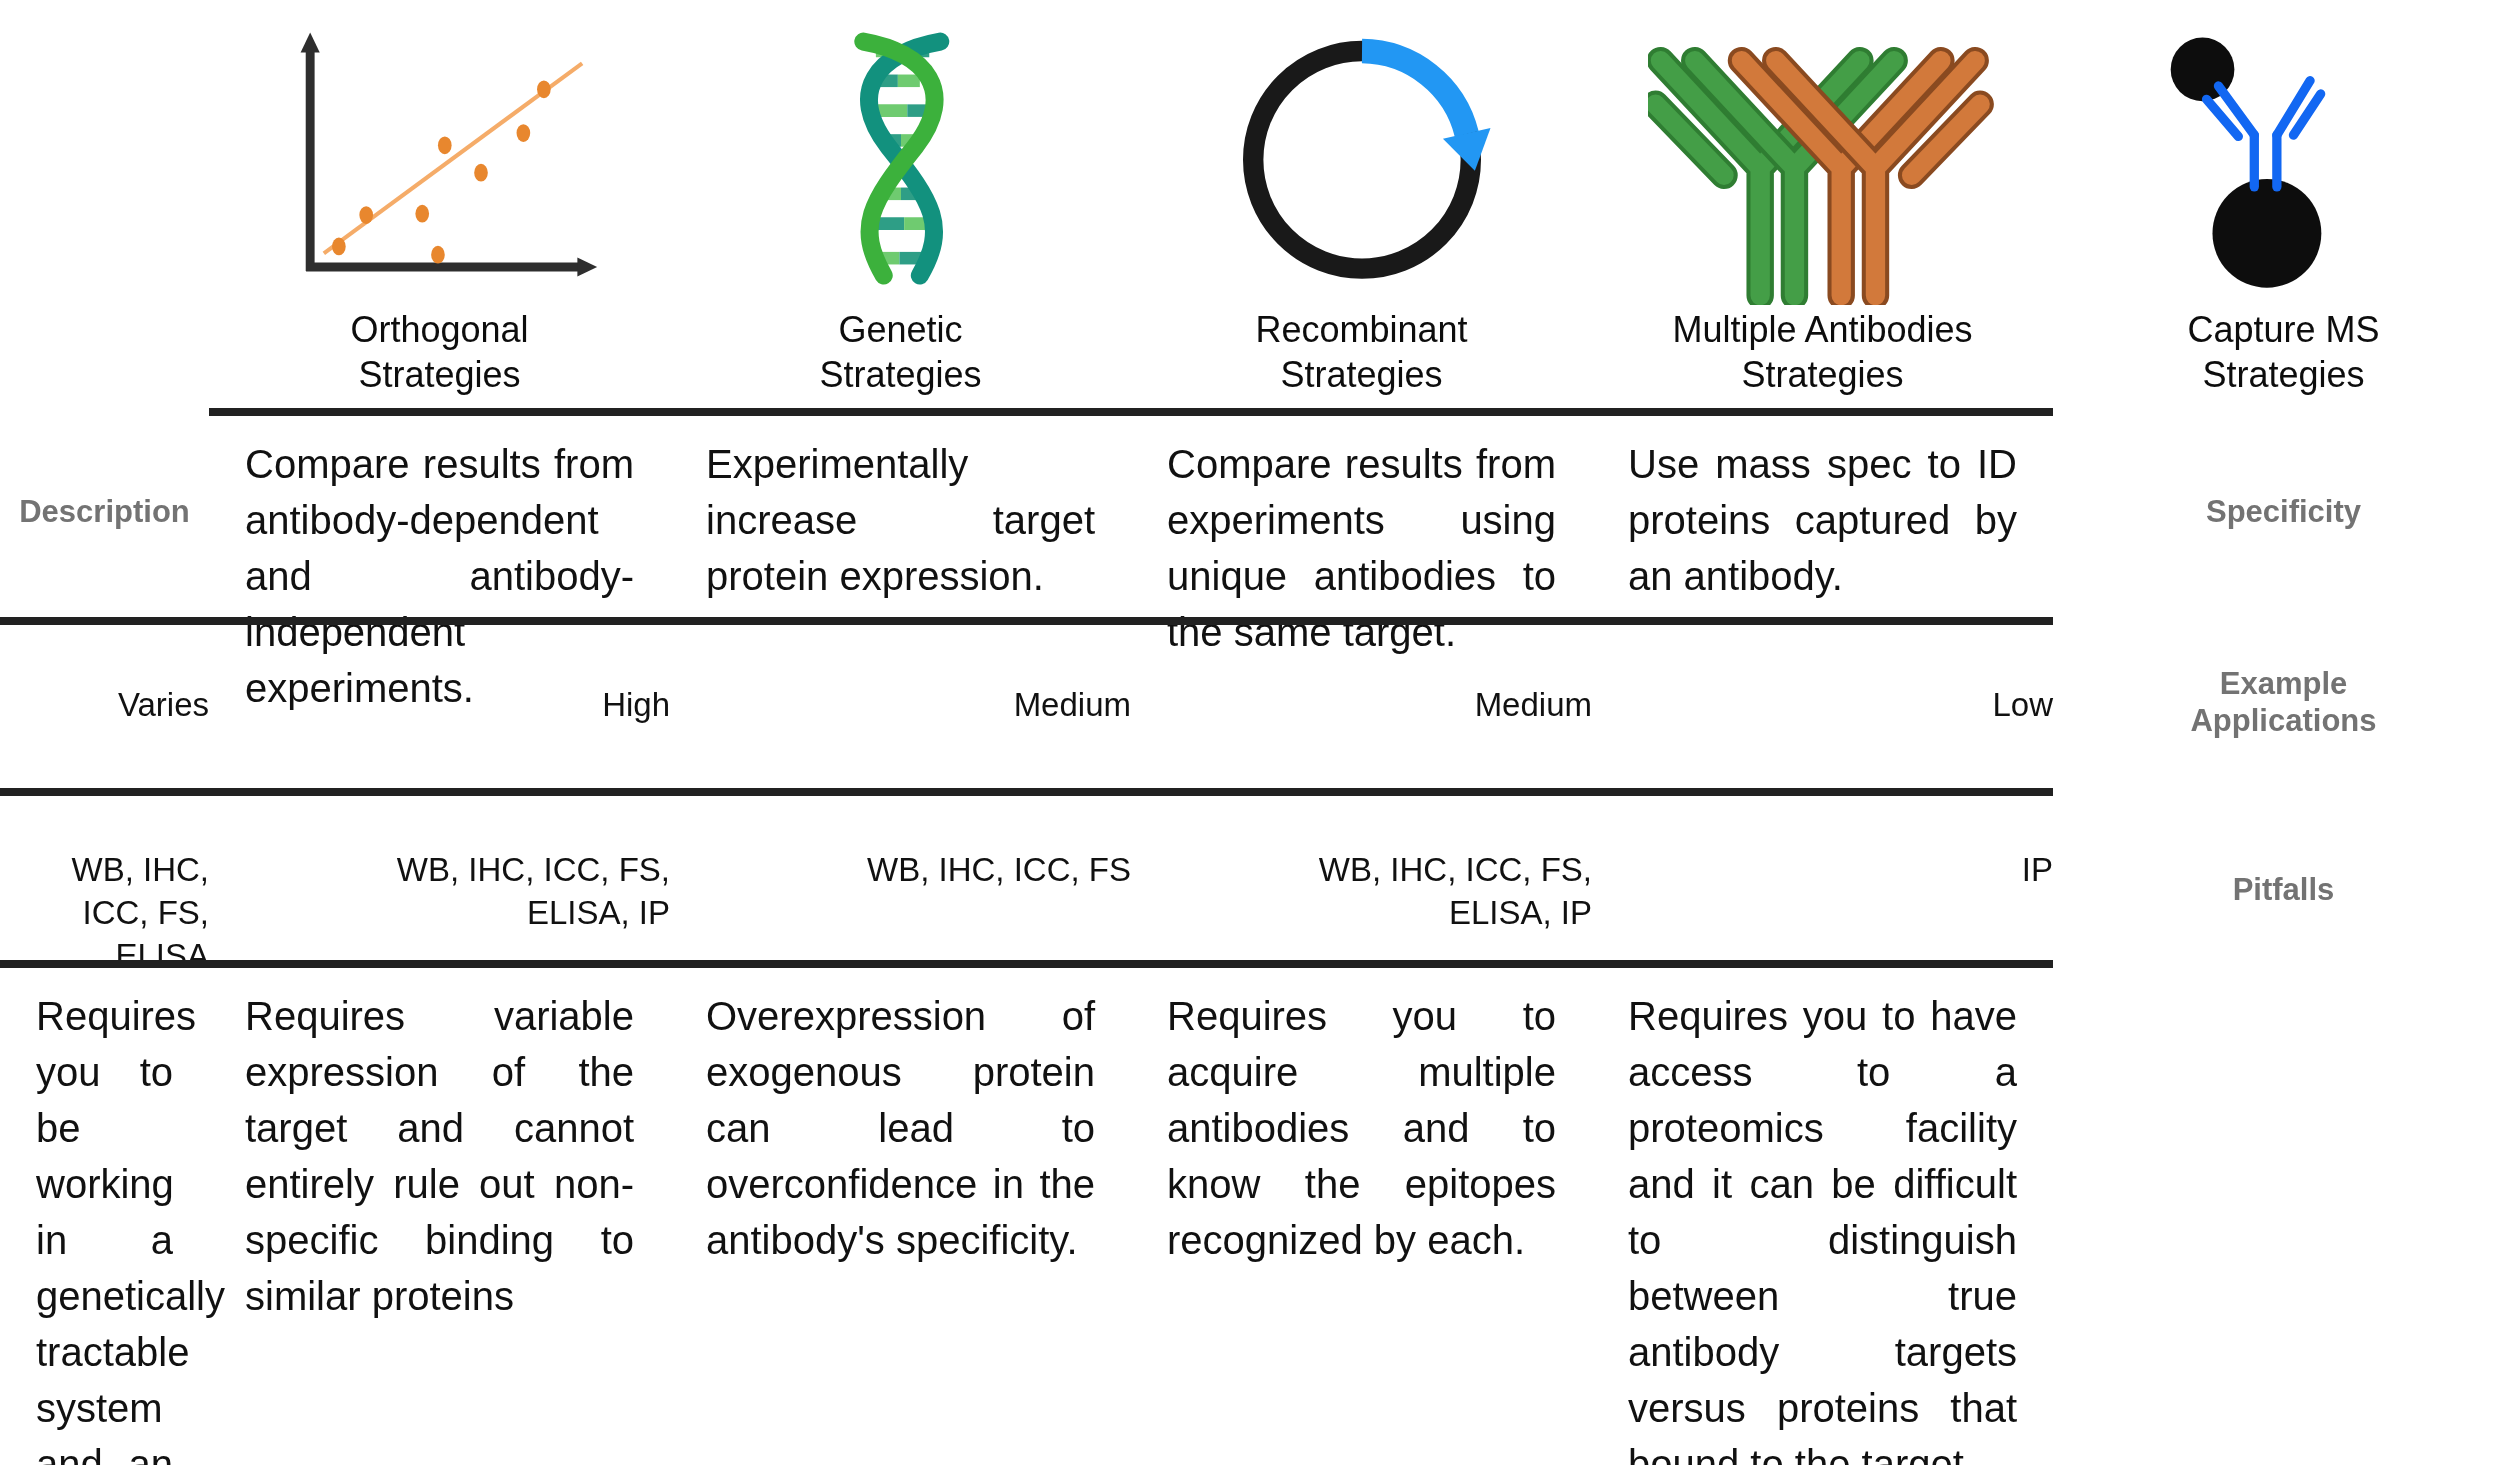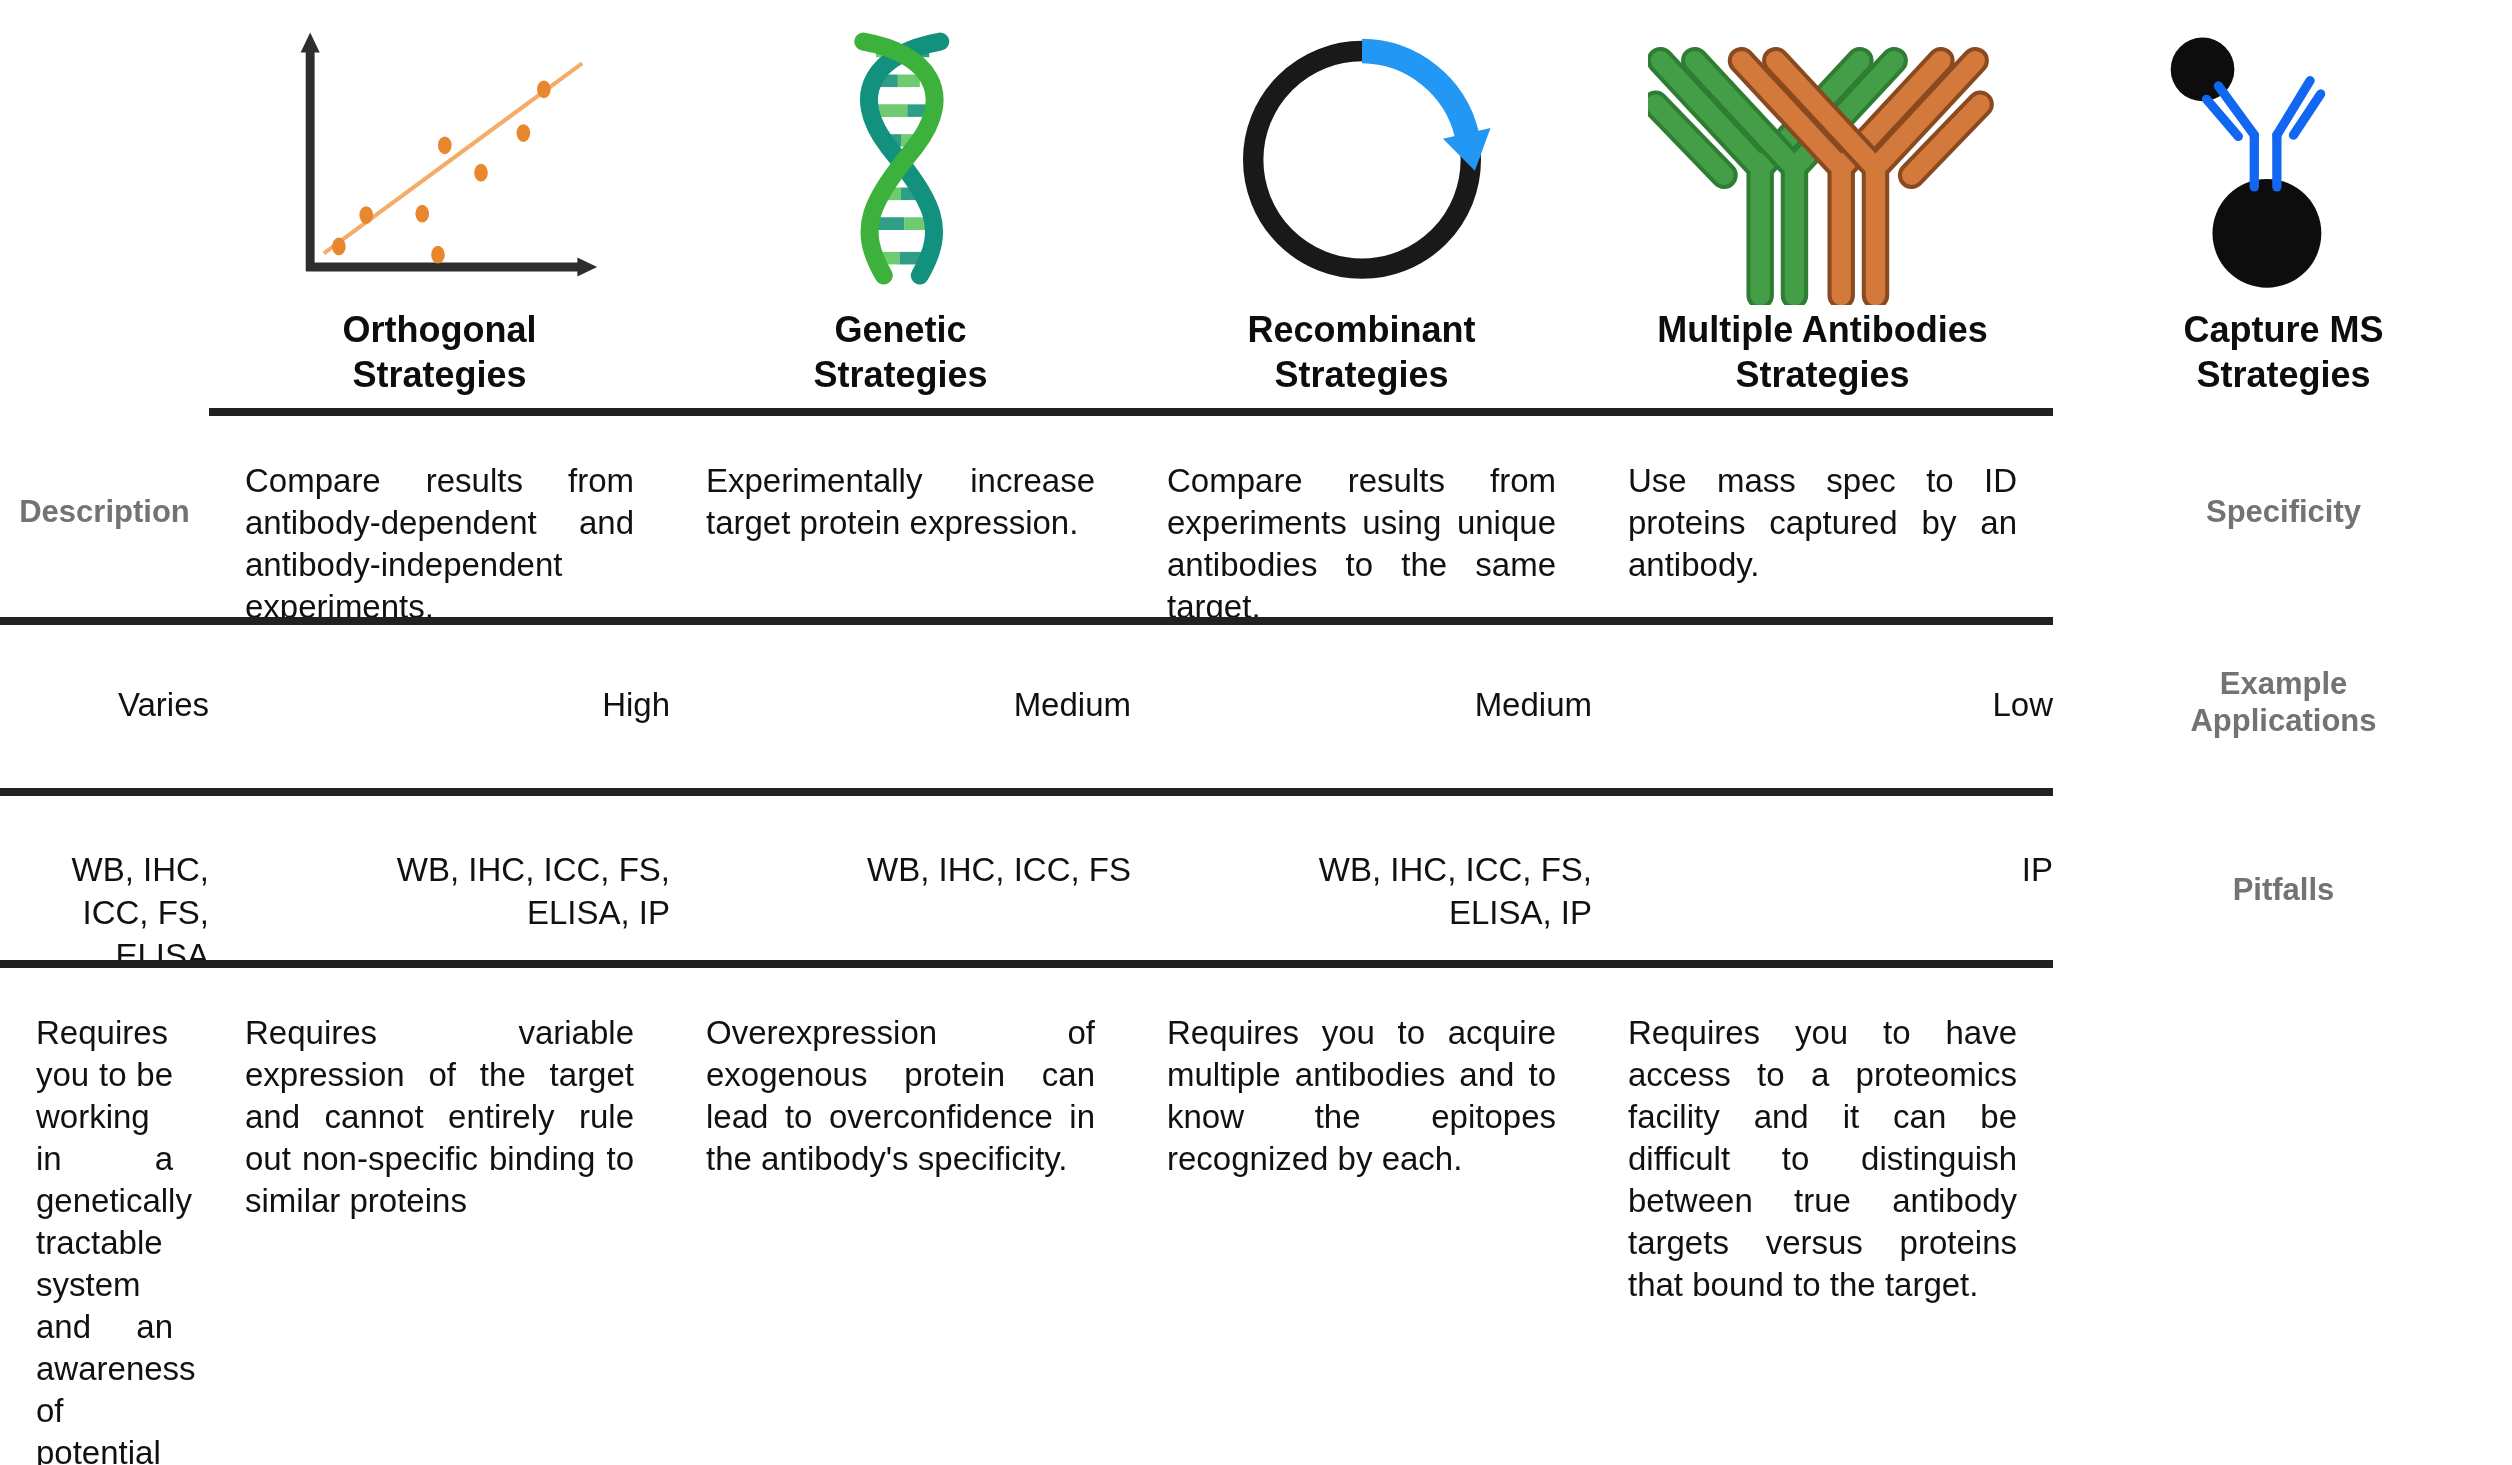--- a/index.html
+++ b/index.html
@@ -25,39 +25,39 @@
     display: flex; flex-direction: column;
     align-items: center; justify-content: flex-end;
     padding-bottom: 9.8px;
   }
   .icon-box {
     height: 288px; display: flex;
     align-items: center; justify-content: center;
     margin-bottom: 4.2px;
   }
   .col-title {
-    font-size: 36px; font-weight: bold; text-align: center;
+    font-size: 36px; font-weight: normal; text-align: center;
     line-height: 1.27; white-space: pre-line; color: #0d0d0d;
   }
 
   
   .row-label-cell {
     display: flex; align-items: center; justify-content: center;
   }
   .row-label-cell.top-align { align-items: center; padding-top: 32px; }
   .row-label {
     font-size: 31px; font-weight: bold; text-align: center;
     line-height: 1.18; white-space: pre-line; color: #737373;
   }
 
   
   .body-cell { padding: 19.5px 36px 0 36px; }
   .just {
-    font-size: 33px; line-height: 42px;
-    text-align: justify; text-justify: inter-word; margin-top: 24px;
+    font-size: 40px; line-height: 56px;
+    text-align: justify; text-justify: inter-word;
   }
   .center-cell { text-align: right; }
   .spec-cell { padding-top: 61px; }
   .spec-val { font-size: 33px; }
   .ex-cell { padding-top: 52px; }
   .ex-val { font-size: 33px; line-height: 43px; white-space: pre-line; }
 </style>
 </head>
 <body>
 

